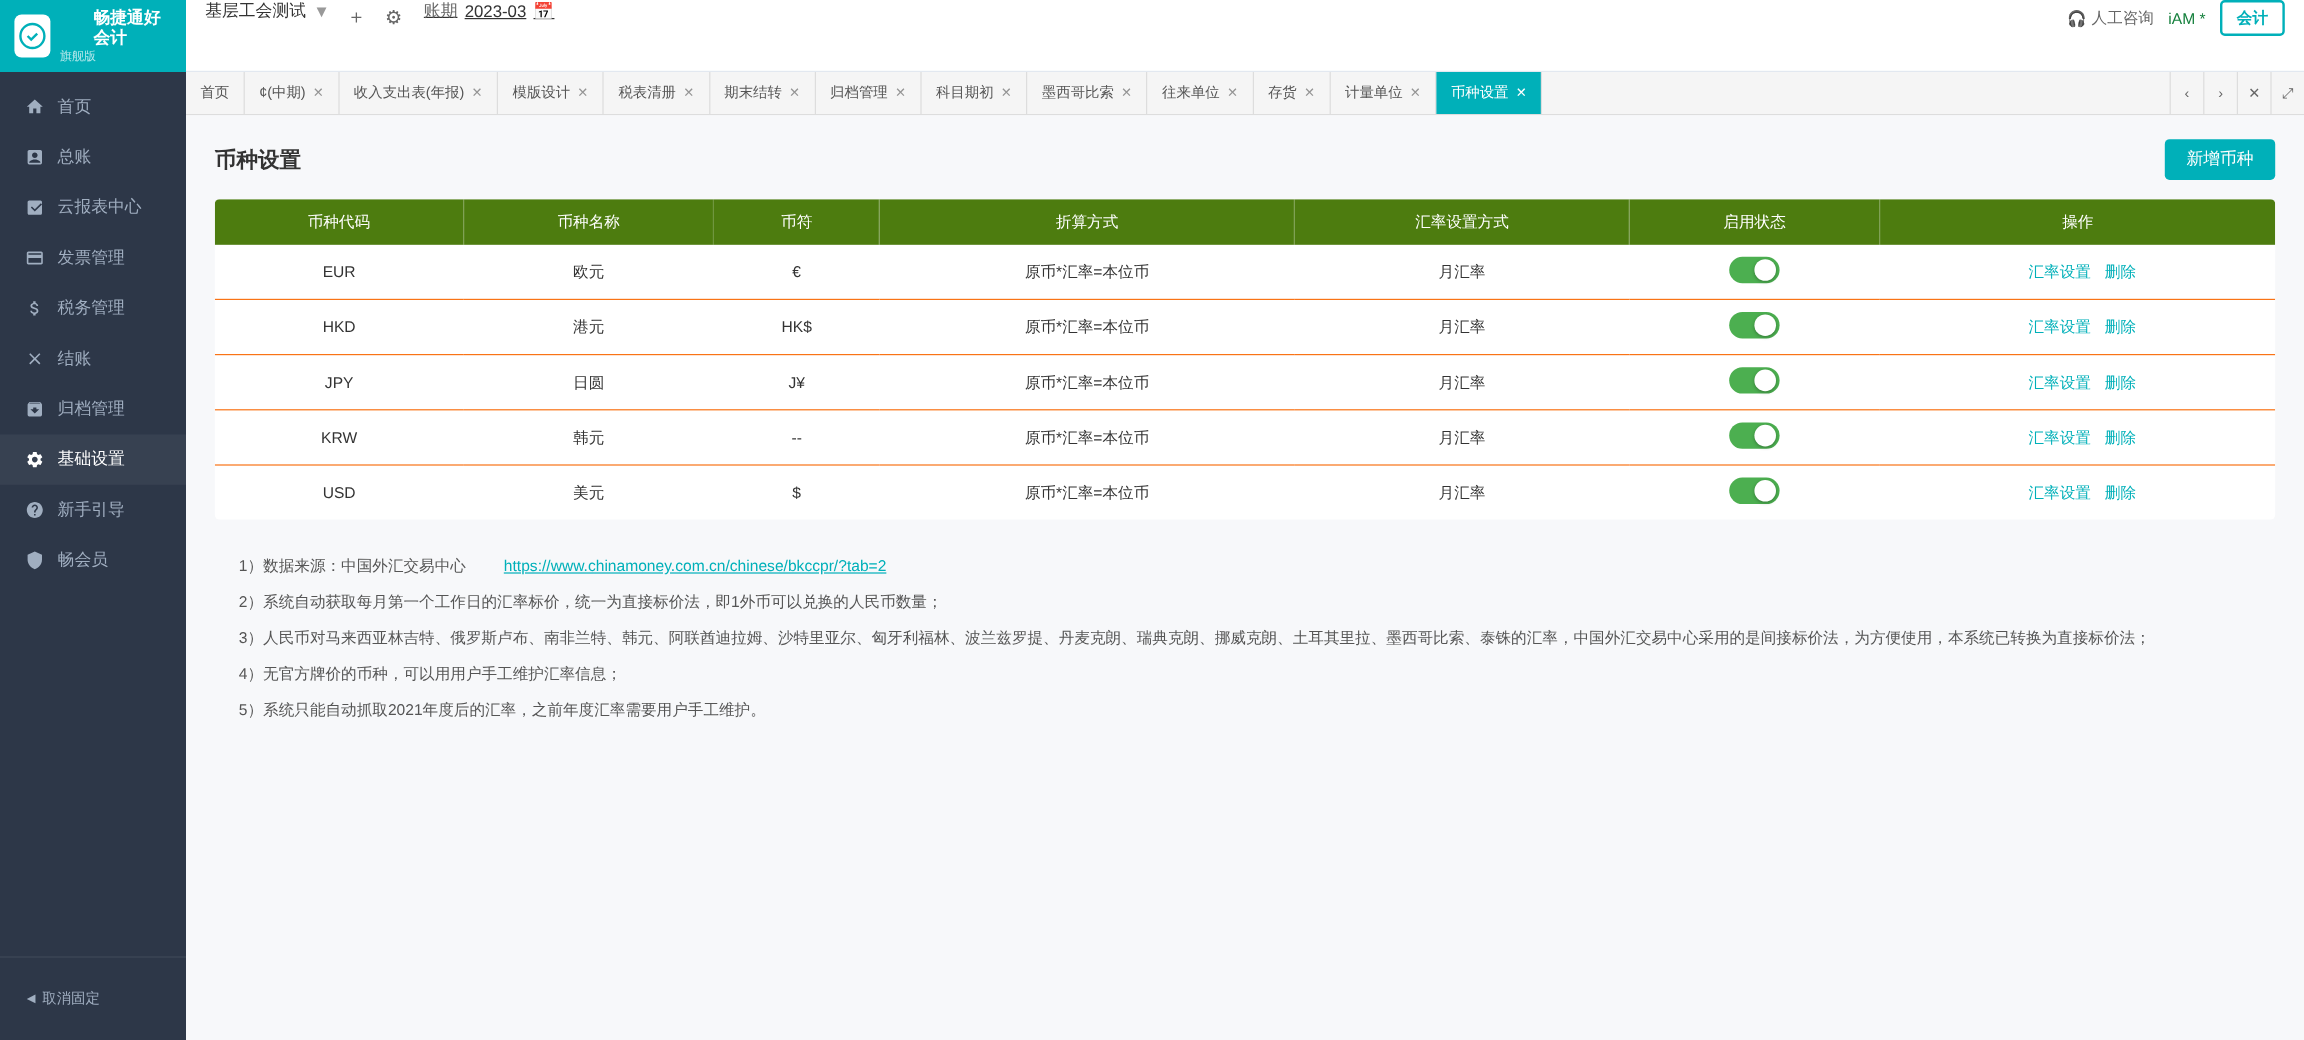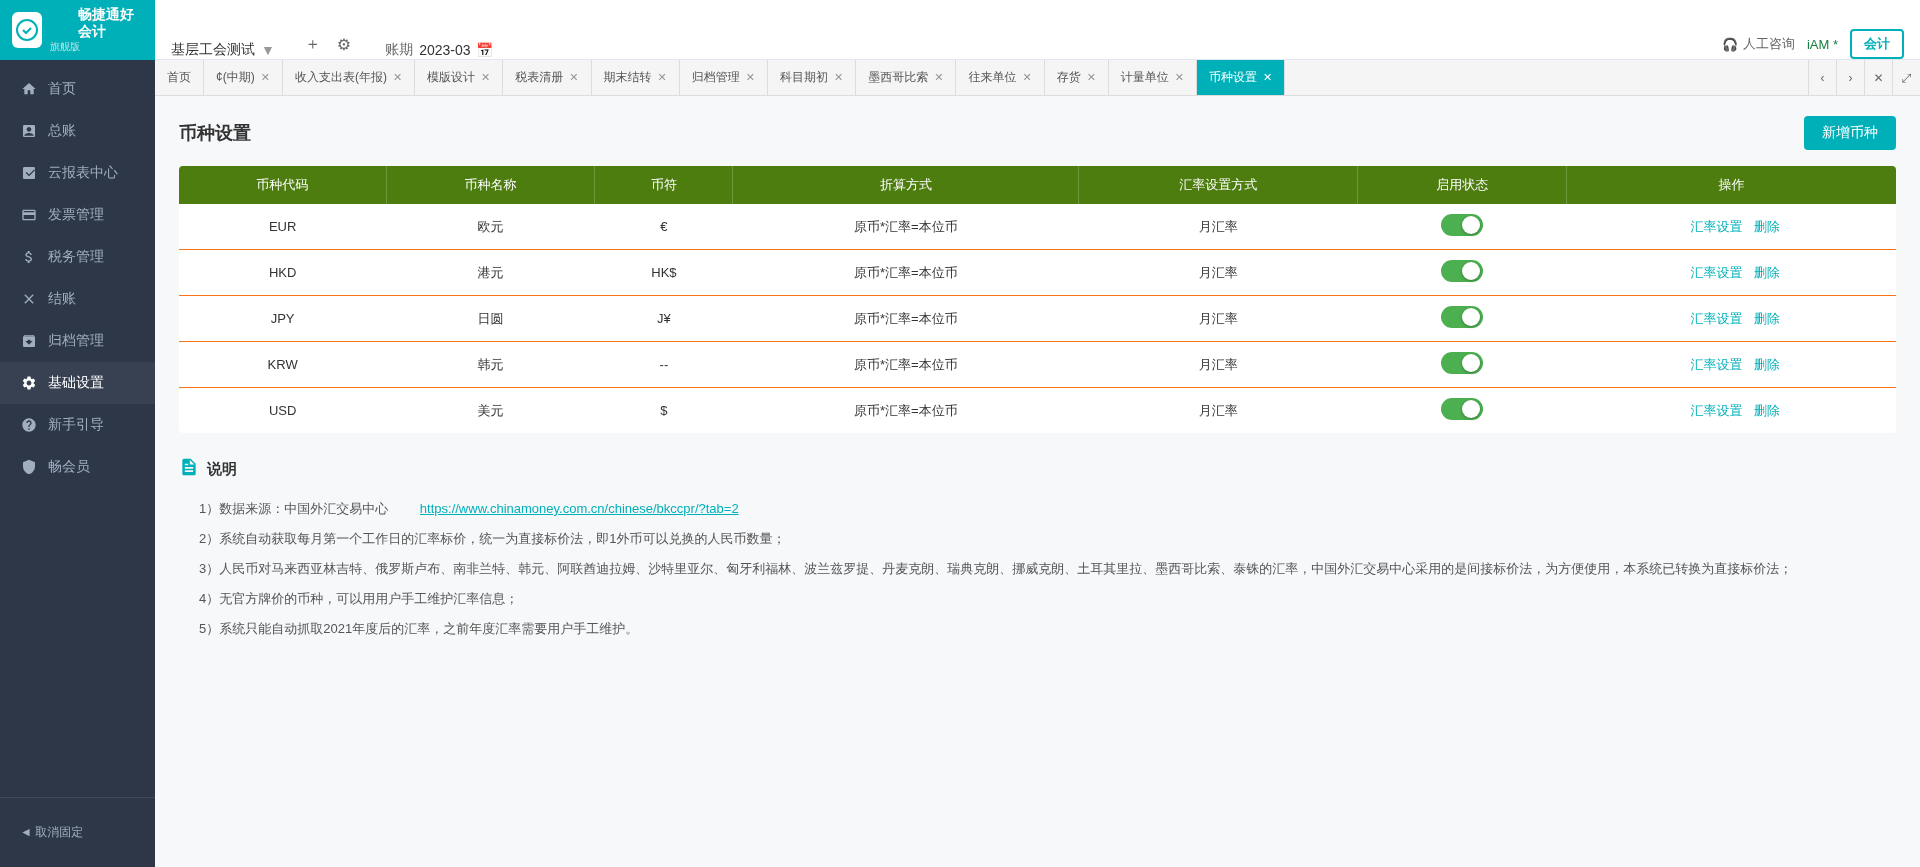--- a/index.html
+++ b/index.html
@@ -15,26 +15,26 @@
     .sidebar-nav { flex: 1; padding-top: 8px; }
     .sidebar-item { display: flex; align-items: center; gap: 10px; padding: 12px 20px; color: #a0aec0; cursor: pointer; font-size: 14px; }
     .sidebar-item.active { color: #fff; background: rgba(255,255,255,0.05); }
     .sidebar-item-icon { width: 18px; height: 18px; display: flex; align-items: center; justify-content: center; flex-shrink: 0; }
     .sidebar-footer { padding: 26px 20px; color: #a0aec0; font-size: 12px; display: flex; align-items: flex-start; gap: 6px; cursor: pointer; border-top: 1px solid rgba(255,255,255,0.1); }
 
     
     .main { flex: 1; display: flex; flex-direction: column; height: 867px; overflow: hidden; }
 
     
-    .topbar { background: #fff; height: 60px; display: flex; align-items: flex-end; padding: 0 16px; gap: 22px; border-bottom: 1px solid #e2e8f0; flex-shrink: 0; }
+    .topbar { background: #fff; height: 60px; display: flex; align-items: flex-start; padding: 0 16px; gap: 6px; border-bottom: 1px solid #e2e8f0; flex-shrink: 0; }
     .topbar-title { font-size: 14px; color: #333; display: flex; align-items: center; gap: 6px; }
     .topbar-title-arrow { color: #999; }
     .topbar-actions { display: flex; align-items: center; gap: 8px; margin-left: 4px; }
     .topbar-icon-btn { color: #666; cursor: pointer; font-size: 16px; padding: 4px; }
-    .topbar-period { display: flex; align-items: center; gap: 6px; font-size: 14px; color: #333; margin-left: 8px; }
+    .topbar-period { display: flex; align-items: center; gap: 6px; font-size: 14px; color: #333; margin-left: 8px; text-decoration: underline; }
     .topbar-period-label { color: #666; }
     .topbar-period-icon { color: #00b0b9; }
     .topbar-right { margin-left: auto; display: flex; align-items: center; gap: 12px; }
     .topbar-service { display: flex; align-items: center; gap: 4px; color: #666; cursor: pointer; font-size: 13px; }
     .topbar-user-btn { border: 2px solid #00b0b9; color: #00b0b9; padding: 4px 12px; border-radius: 4px; cursor: pointer; font-size: 13px; font-weight: bold; }
 
     
     .tabbar { background: #f5f5f5; display: flex; align-items: center; height: 36px; border-bottom: 1px solid #ddd; flex-shrink: 0; overflow: hidden; }
     .tab-item { display: flex; align-items: center; gap: 4px; padding: 0 12px; height: 36px; font-size: 12px; color: #555; cursor: pointer; border-right: 1px solid #ddd; white-space: nowrap; flex-shrink: 0; }
     .tab-item.active { background: #00b0b9; color: #fff; }
@@ -384,28 +384,20 @@
     <td>
       <a class="table-action-link">汇率设置</a>
       <a class="table-action-delete">删除</a>
     </td>
   </tr>
           </tbody>
       </table>
     </div>
 
     <div class="notice-section">
-      <div class="notice-title">
-        <span class="notice-icon">
-          <svg width="20" height="20" viewBox="0 0 24 24" fill="#00b0b9">
-              <path d="M14 2H6c-1.1 0-2 .9-2 2v16c0 1.1.9 2 2 2h12c1.1 0 2-.9 2-2V8l-6-6zm-1 7V3.5L18.5 9H13zm-6 9v-2h10v2H7zm0-4v-2h10v2H7zm0-4V8h4v2H7z"></path>
-            </svg>
-        </span>
-        <span>说明</span>
-      </div>
       <ul class="notice-list" id="notice-list">
       <li>1）数据来源：中国外汇交易中心 <a class="notice-link" href="#">https://www.chinamoney.com.cn/chinese/bkccpr/?tab=2</a></li>
           <li>2）系统自动获取每月第一个工作日的汇率标价，统一为直接标价法，即1外币可以兑换的人民币数量；</li>
           <li>3）人民币对马来西亚林吉特、俄罗斯卢布、南非兰特、韩元、阿联酋迪拉姆、沙特里亚尔、匈牙利福林、波兰兹罗提、丹麦克朗、瑞典克朗、挪威克朗、土耳其里拉、墨西哥比索、泰铢的汇率，中国外汇交易中心采用的是间接标价法，为方便使用，本系统已转换为直接标价法；</li>
           <li>4）无官方牌价的币种，可以用用户手工维护汇率信息；</li>
           <li>5）系统只能自动抓取2021年度后的汇率，之前年度汇率需要用户手工维护。</li>
         </ul>
     </div>
   </div>
 </div>

